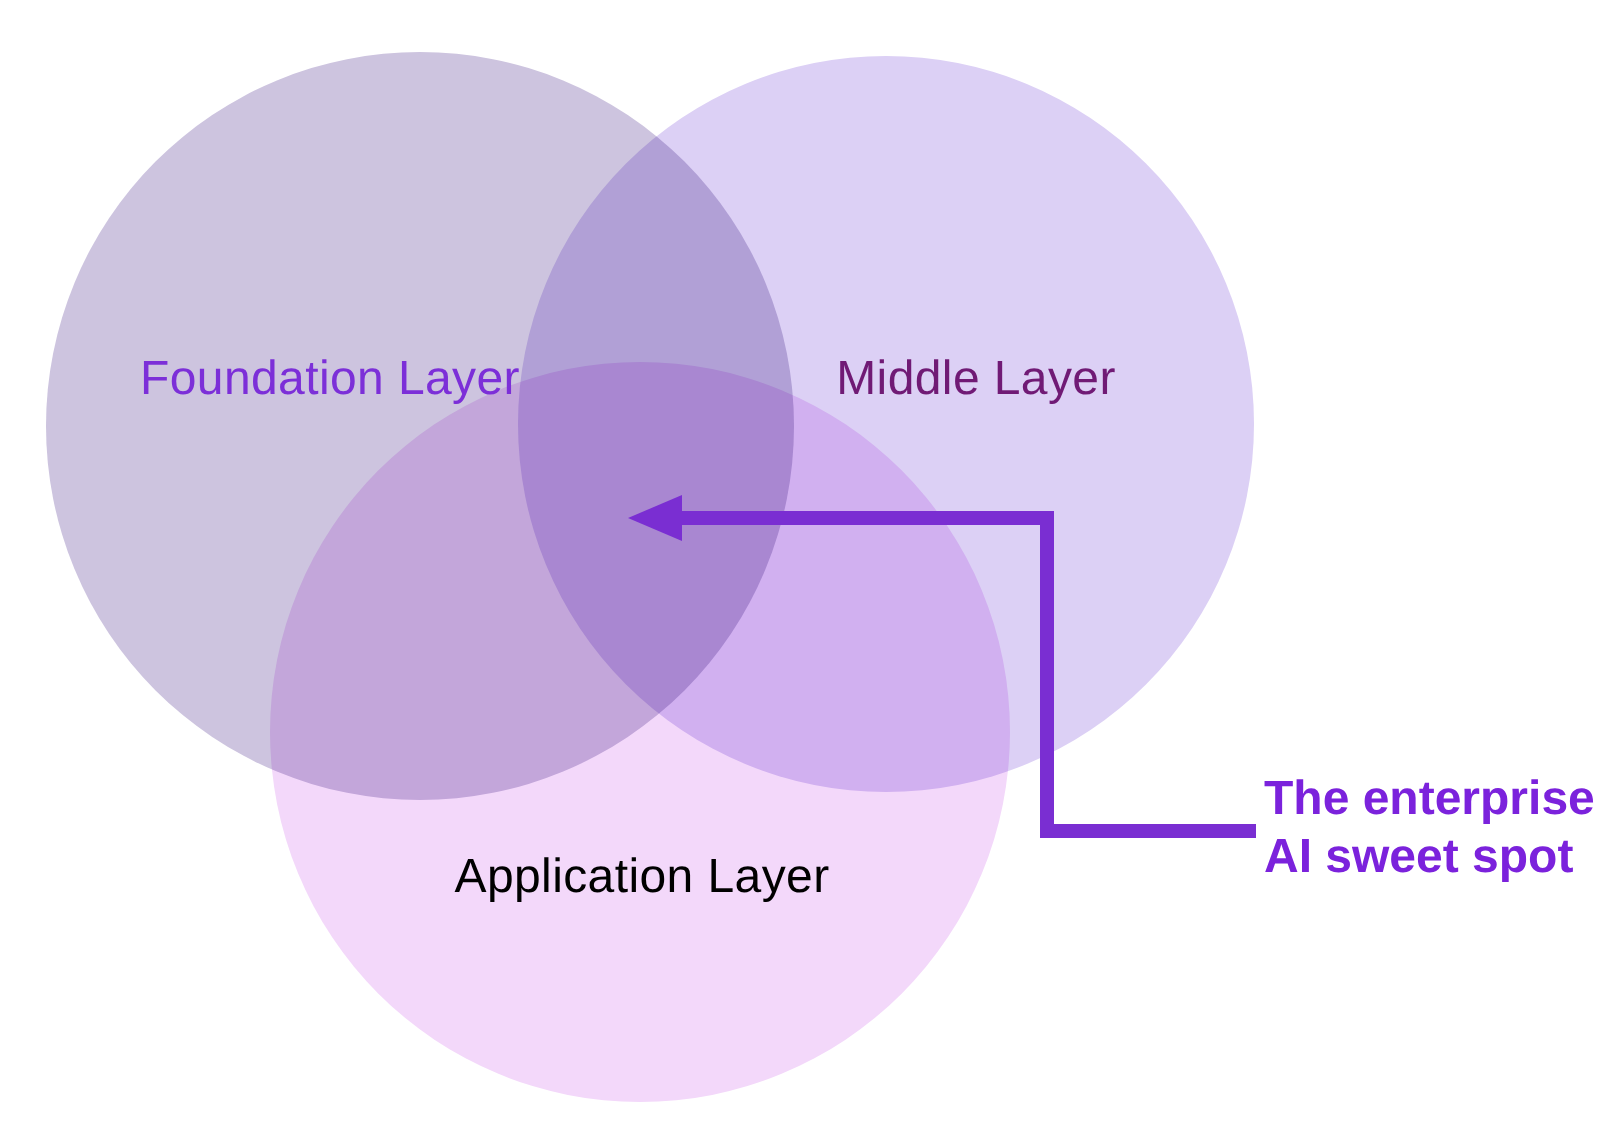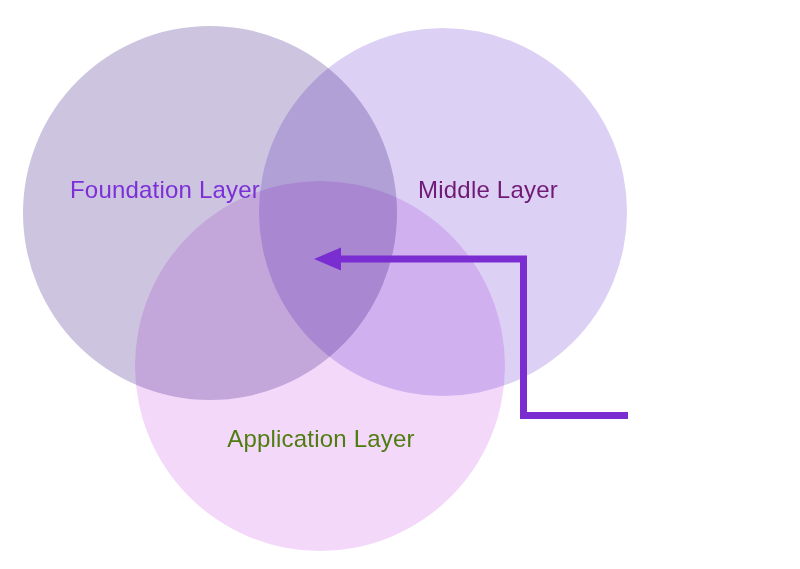--- a/index.html
+++ b/index.html
@@ -55,18 +55,20 @@
     <circle cx="320" cy="366" r="185" fill="#F3D8FA"></circle>
 
     <path d="M 628 415.5 L 523.5 415.5 L 523.5 259 L 331 259" fill="none" stroke-width="7" stroke="#7A2ED2"></path>
     <polygon points="314,259 341,247.5 341,270.5" fill="#7A2ED2"></polygon>
   </svg>
 
   <div class="circle-label label-foundation" style="color: rgb(124, 47, 216);">Foundation Layer</div>
 
   <div class="circle-label label-middle" style="color: #701a75;">Middle Layer</div>
 
-  <div class="circle-label label-application" style="color: #4d7c0f;">Application Layer</div>
+  <div class="circle-label label-application" style="color: #000000;">Application Layer</div>
 
   <div class="annotation" style="color: rgb(123, 34, 220);">
+    <div>The enterprise</div>
+    <div>AI sweet spot</div>
   </div>
 
 </div>
 
 </body></html>

